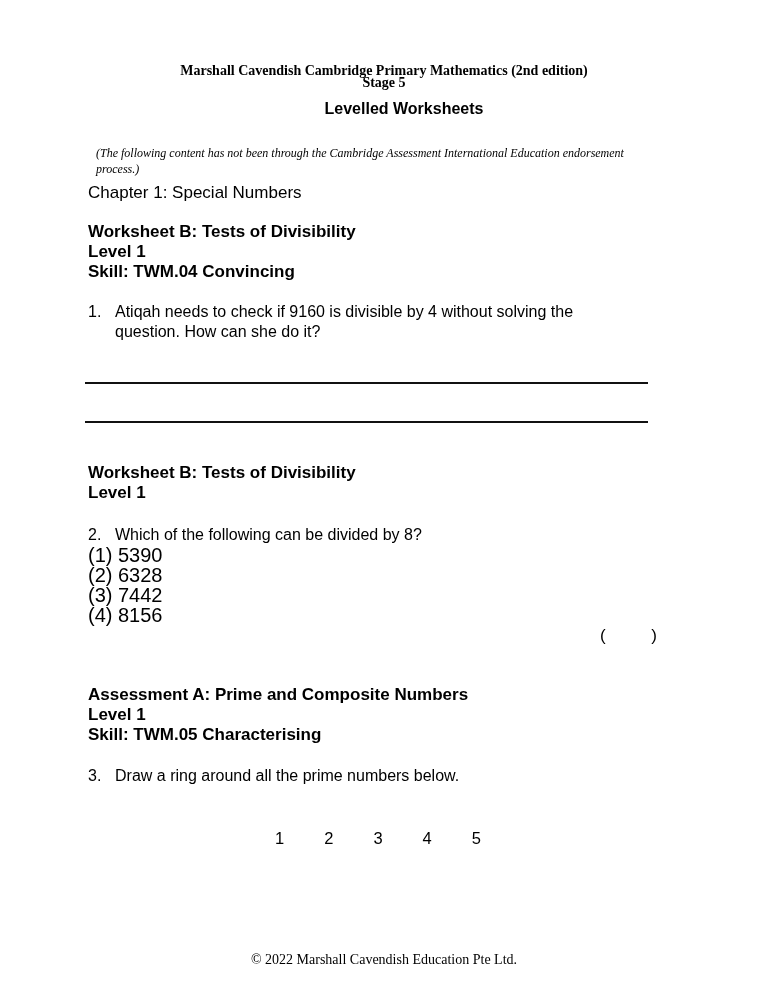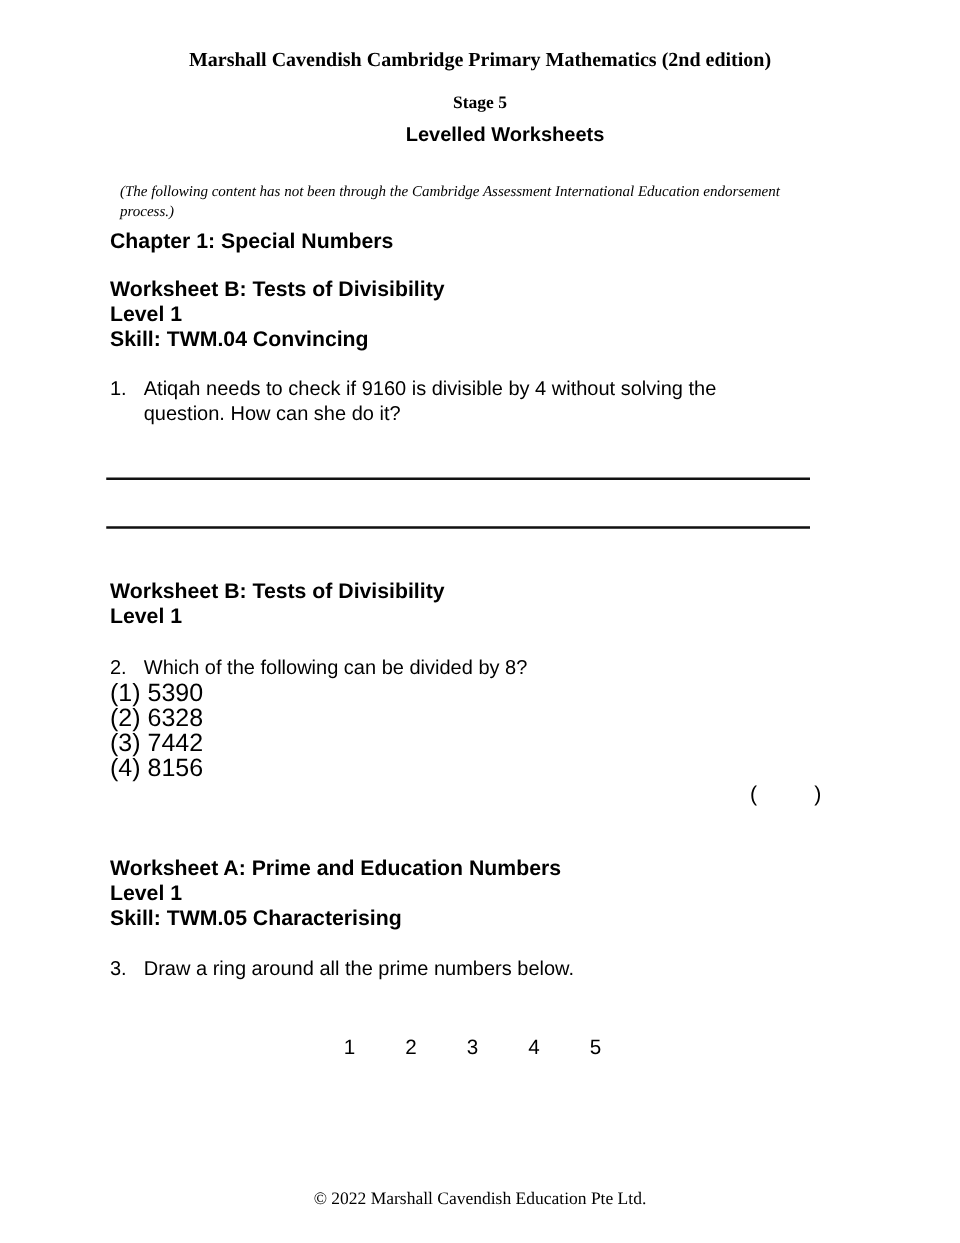--- a/index.html
+++ b/index.html
@@ -9,24 +9,24 @@
     height: 994px;
     background: #ffffff;
     color: #000000;
     font-family: "Liberation Sans", sans-serif;
     overflow: hidden;
   }
   .abs { position: absolute; }
   .centered { left: 0; right: 0; text-align: center; }
 
   .series-title {
-    top: 40px;
+    top: 62px;
     font-family: "Liberation Serif", serif;
     font-weight: bold;
-    font-size: 16px;
+    font-size: 14px;
     line-height: 17px;
   }
   .stage-title {
     top: 74px;
     font-family: "Liberation Serif", serif;
     font-weight: bold;
     font-size: 14px;
     line-height: 17px;
   }
   .doc-title {
@@ -42,21 +42,21 @@
     width: 562px;
     font-family: "Liberation Serif", serif;
     font-style: italic;
     font-size: 12px;
     line-height: 16px;
     margin-top: 8px;
   }
   .chapter-title {
     top: 182px;
     left: 88px;
-    font-weight: bold;
+    font-weight: normal;
     font-size: 17px;
     line-height: 21px;
   }
   .ws-heading {
     left: 88px;
     font-weight: bold;
     font-size: 17px;
     line-height: 20px;
   }
   .ws-heading-1 { top: 222px; }
@@ -159,21 +159,21 @@
     <div>(3) 7442</div>
     <div>(4) 8156</div>
   </div>
 
   <div class="abs answer-bracket">
     <span>(</span>
     <span>)</span>
   </div>
 
   <div class="abs ws-heading ws-heading-3">
-    <div>Worksheet A: Prime and Education Numbers</div>
+    <div>Assessment A: Prime and Composite Numbers</div>
     <div>Level 1</div>
     <div>Skill: TWM.05 Characterising</div>
   </div>
 
   <div class="abs question question-3">
     <span class="qnum">3.</span>
     <span>Draw a ring around all the prime numbers below.</span>
   </div>
 
   <div class="abs numbers-row">

